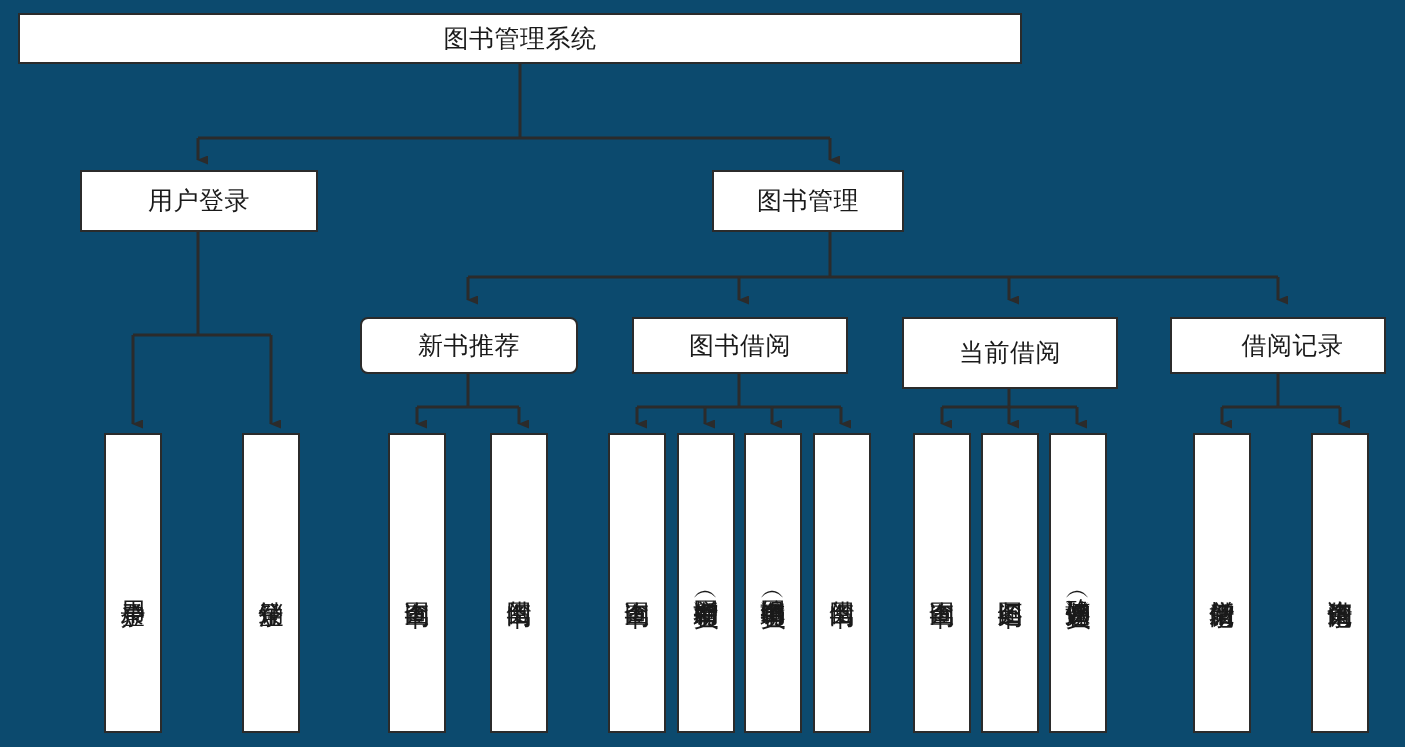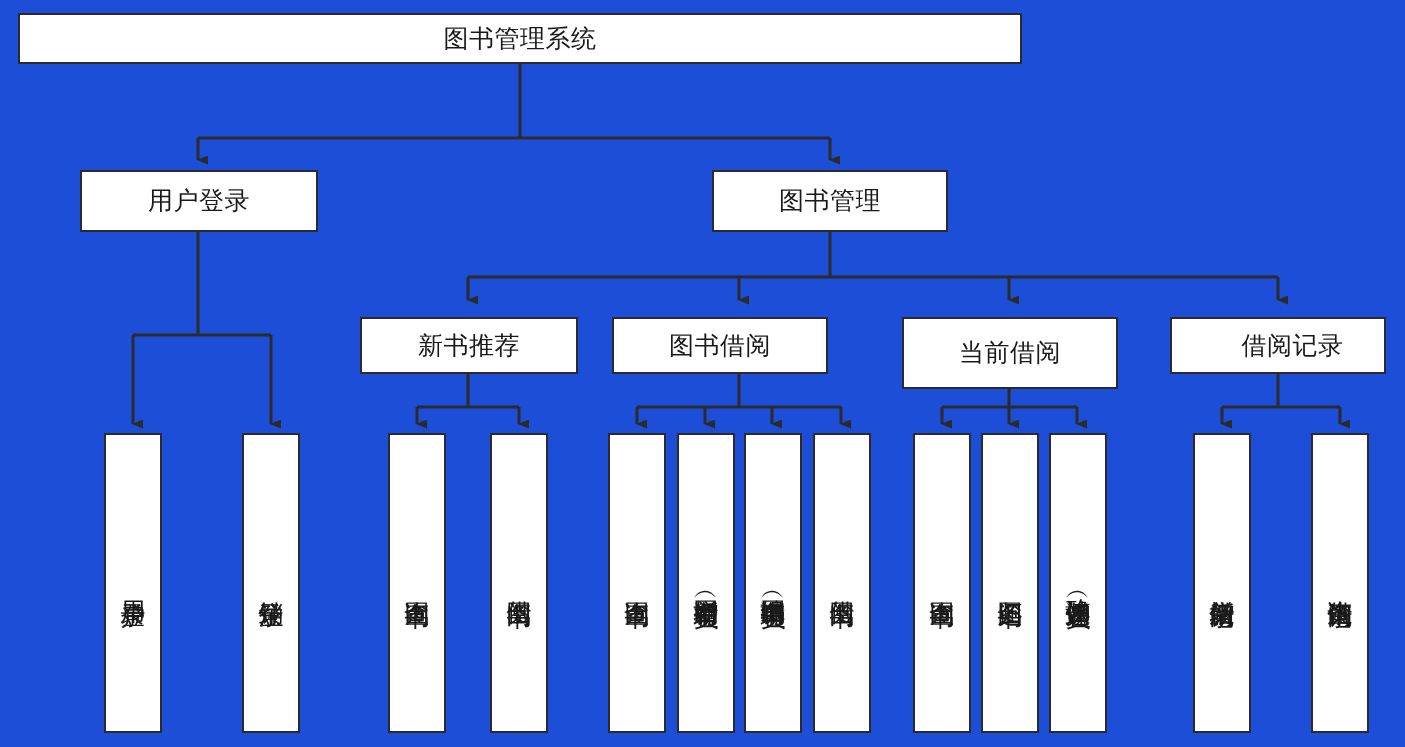--- a/index.html
+++ b/index.html
@@ -7,21 +7,21 @@
     padding: 0;
     background: #ffffff;
   }
   body {
     font-family: "DejaVu Sans", "Liberation Sans", sans-serif;
   }
   #canvas {
     position: relative;
     width: 1405px;
     height: 747px;
-    background: #1d4ed8;
+    background: #0c4a6e;
     overflow: hidden;
   }
   svg#wires {
     position: absolute;
     left: 0;
     top: 0;
     width: 1405px;
     height: 747px;
     pointer-events: none;
   }
@@ -128,28 +128,28 @@
     </g>
   </svg>
 
   <div class="node root" style="left:18px; top:13px; width:1004px; height:51px;">
     <span class="label">图书管理系统</span>
   </div>
 
   <div class="node horiz" style="left:80px; top:170px; width:238px; height:62px;">
     <span class="label">用户登录</span>
   </div>
-  <div class="node horiz" style="left:712px; top:170px; width:236px; height:62px;">
+  <div class="node horiz" style="left:712px; top:170px; width:192px; height:62px;">
     <span class="label">图书管理</span>
   </div>
 
-  <div class="node horiz" style="left:360px; top:317px; width:218px; height:57px;">
+  <div class="node horiz" style="left:360px; top:317px; width:218px; height:57px;border-radius:8px;">
     <span class="label">新书推荐</span>
   </div>
-  <div class="node horiz" style="left:612px; top:317px; width:216px; height:57px;">
+  <div class="node horiz" style="left:632px; top:317px; width:216px; height:57px;">
     <span class="label">图书借阅</span>
   </div>
   <div class="node horiz" style="left:902px; top:317px; width:216px; height:72px;">
     <span class="label">当前借阅</span>
   </div>
   <div class="node horiz" style="left:1170px; top:317px; width:216px; height:57px;padding-left:29px;">
     <span class="label">借阅记录</span>
   </div>
 
   <div class="node leaf" style="left:104px; top:433px; width:58px; height:300px;">

